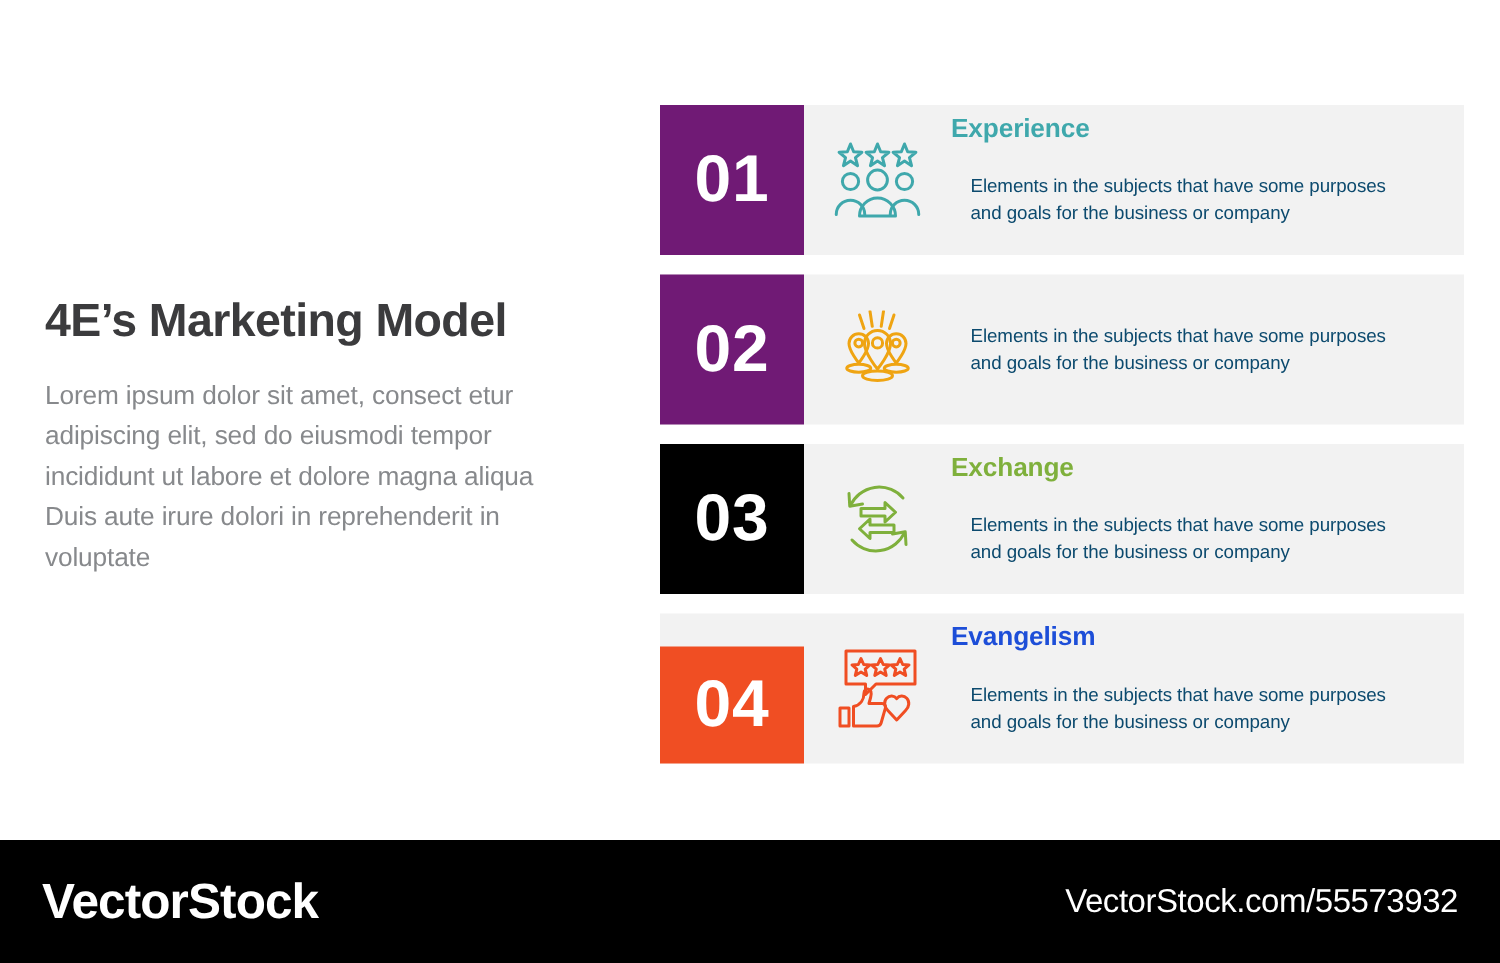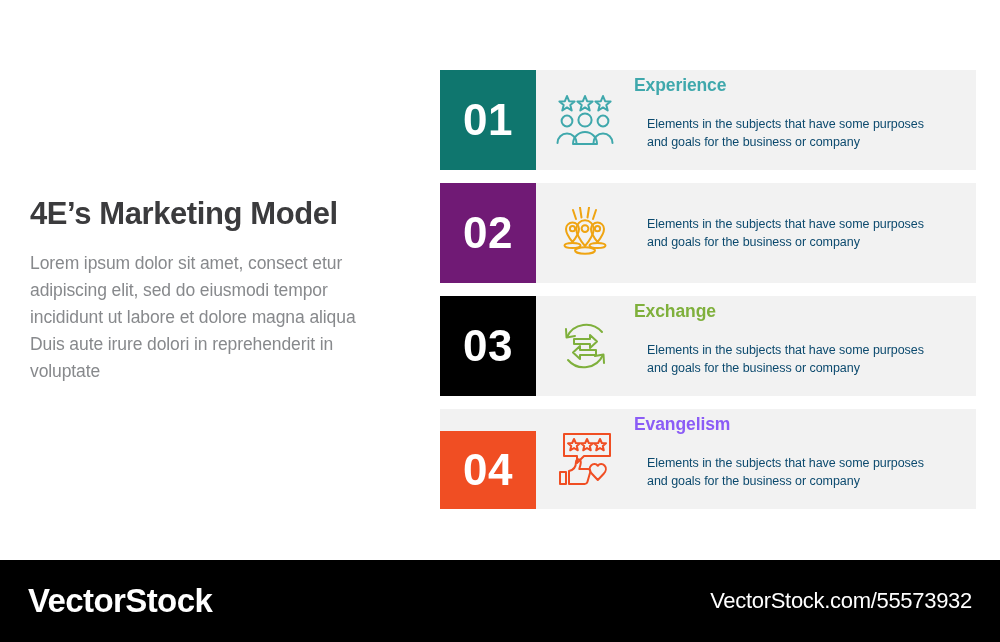--- a/index.html
+++ b/index.html
@@ -147,21 +147,21 @@
 <div class="canvas">
 
   <div class="intro">
     <h1 class="intro-title">4E’s Marketing Model</h1>
     <p class="intro-body">Lorem ipsum dolor sit amet, consect etur adipiscing elit, sed do eiusmodi tempor incididunt ut labore et dolore magna aliqua Duis aute irure dolori in reprehenderit in voluptate</p>
   </div>
 
   <div class="rows">
 
     <div class="row">
-      <div class="num-block" style="background: #0f766e;">
+      <div class="num-block" style="background: #701a75;">
         <span class="num-text">01</span>
       </div>
       <div class="icon-cell">
         <svg width="58" height="52" viewBox="0 0 58 52" fill="none" stroke="#3fa8ac" stroke-width="2" stroke-linejoin="round" stroke-linecap="round">
           <polygon points="11,2 13.1,7.2 18.6,7.5 14.3,11.1 15.7,16.5 11,13.4 6.3,16.5 7.7,11.1 3.4,7.5 8.9,7.2"></polygon>
           <polygon points="29,2 31.1,7.2 36.6,7.5 32.3,11.1 33.7,16.5 29,13.4 24.3,16.5 25.7,11.1 21.4,7.5 26.9,7.2"></polygon>
           <polygon points="47,2 49.1,7.2 54.6,7.5 50.3,11.1 51.7,16.5 47,13.4 42.3,16.5 43.7,11.1 39.4,7.5 44.9,7.2"></polygon>
           <circle cx="11" cy="27" r="5.4"></circle>
           <circle cx="47" cy="27" r="5.4"></circle>
           <circle cx="29" cy="26" r="6.6"></circle>
@@ -234,21 +234,21 @@
           <path d="M8 2 H54 V24 H28 L21 31 V24 H8 Z"></path>
           <polygon points="18,7 19.8,11 24,11.3 20.8,14.1 21.8,18.3 18,16 14.2,18.3 15.2,14.1 12,11.3 16.2,11"></polygon>
           <polygon points="31,7 32.8,11 37,11.3 33.8,14.1 34.8,18.3 31,16 27.2,18.3 28.2,14.1 25,11.3 29.2,11"></polygon>
           <polygon points="44,7 45.8,11 50,11.3 46.8,14.1 47.8,18.3 44,16 40.2,18.3 41.2,14.1 38,11.3 42.2,11"></polygon>
           <rect x="4" y="40" width="6" height="12"></rect>
           <path d="M13 52 V39 C18 38 20 34 20 30 C20 28 21.5 27 23 27.5 C24.6 28 25.2 30 24.4 33 L23.3 37 H32 C33.8 37 34.8 38.6 34.2 40.2 L31.4 50 C31 51.3 30 52 28.7 52 Z"></path>
           <path d="M48.5 33.5 C46.6 31.5 43.5 31.6 41.8 33.8 C40.2 31.6 37 31.5 35.1 33.5 C33 35.7 33.4 39.2 35.9 41.7 L41.8 48 L47.7 41.7 C50.2 39.2 50.6 35.7 48.5 33.5 Z"></path>
         </svg>
       </div>
       <div class="text-cell">
-        <h2 class="row-title" style="color:#8b5cf6">Evangelism</h2>
+        <h2 class="row-title" style="color:#1d4ed8">Evangelism</h2>
         <p class="row-desc">Elements in the subjects that have  some purposes
 and goals for the business or company</p>
       </div>
     </div>
 
   </div>
 </div>
 
 <div class="footer">
   <span class="footer-logo">VectorStock</span>

